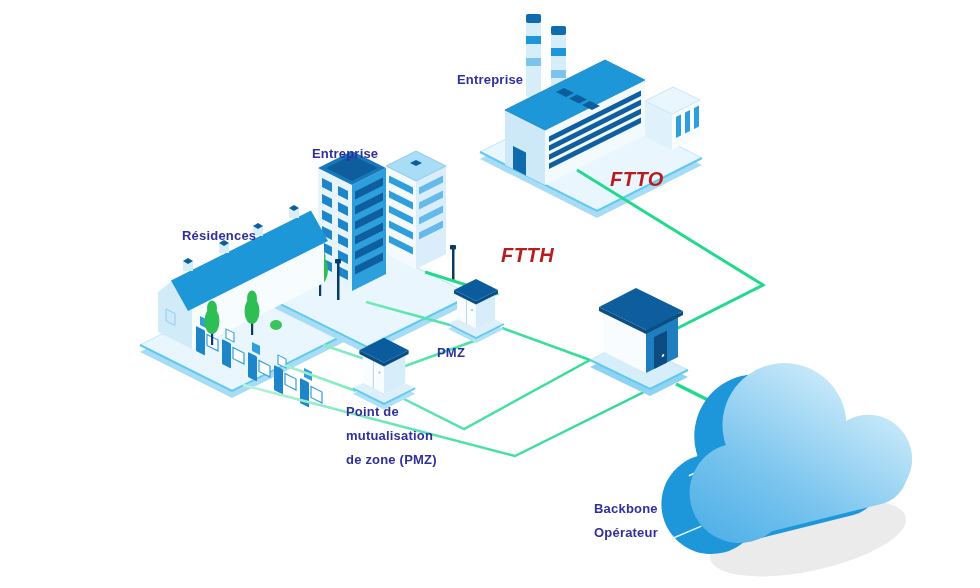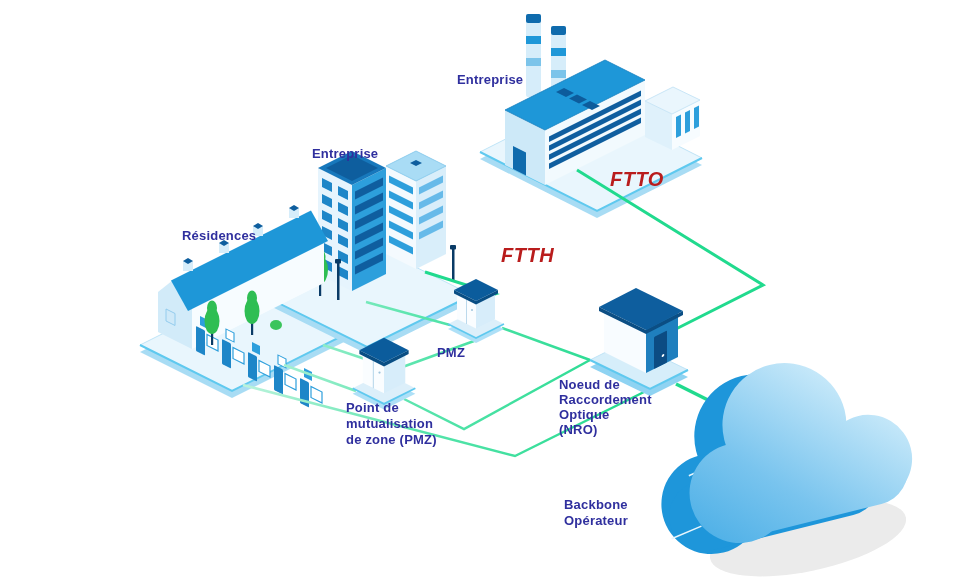--- a/index.html
+++ b/index.html
@@ -1,21 +1,21 @@
 <!DOCTYPE html>
 <html><head>
 <meta charset="utf-8">
 <style>
   html,body{margin:0;padding:0;background:#ffffff;}
   .stage{position:relative;width:980px;height:588px;background:#ffffff;overflow:hidden;
          font-family:"Liberation Sans",sans-serif;}
   .stage svg{position:absolute;left:0;top:0;}
   .lbl{position:absolute;color:#2F2F9E;font:700 13px/15px "Liberation Sans",sans-serif;
        letter-spacing:.2px;white-space:pre-line;}
-  .lbl-mid{line-height:16px;}
+  .lbl-mid{line-height:24px;}
   .lbl-fiber{position:absolute;color:#b91c1c;font:italic 700 20px/22px "Liberation Sans",sans-serif;
        letter-spacing:.5px;white-space:pre;}
 </style>
 </head>
 <body>
 
 <div class="stage">
 
 <svg width="980" height="588" viewBox="0 0 980 588">
   <defs>
@@ -265,20 +265,16 @@
 
 <div class="lbl" style="left:457px;top:72px">Entreprise</div>
 <div class="lbl" style="left:312px;top:146px">Entreprise</div>
 <div class="lbl" style="left:182px;top:228px">Résidences</div>
 <div class="lbl-fiber" style="left:610px;top:168px">FTTO</div>
 <div class="lbl-fiber" style="left:501px;top:244px">FTTH</div>
 <div class="lbl" style="left:437px;top:345px">PMZ</div>
 <div class="lbl lbl-mid" style="left:346px;top:400px">Point de
 mutualisation
 de zone (PMZ)</div>
-<div class="lbl" style="left:559px;top:377px">Noeud de
-Raccordement
-Optique
-(NRO)</div>
-<div class="lbl lbl-mid" style="left:564px;top:497px">Backbone
+<div class="lbl lbl-mid" style="left:594px;top:497px">Backbone
 Opérateur</div>
 
 </div>
 
 </body></html>

